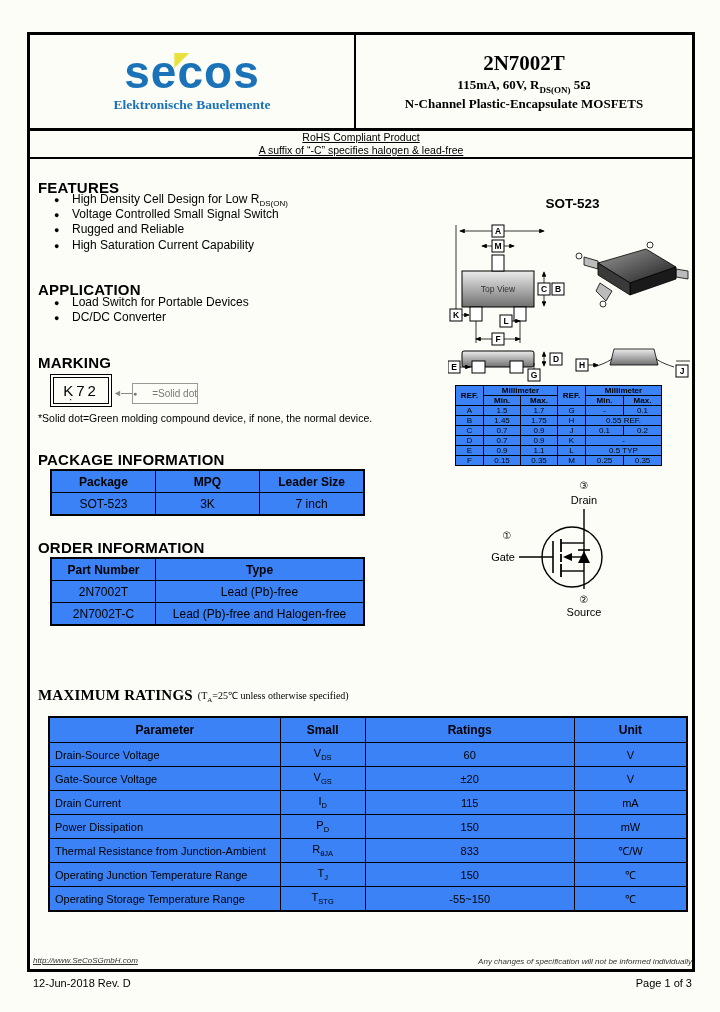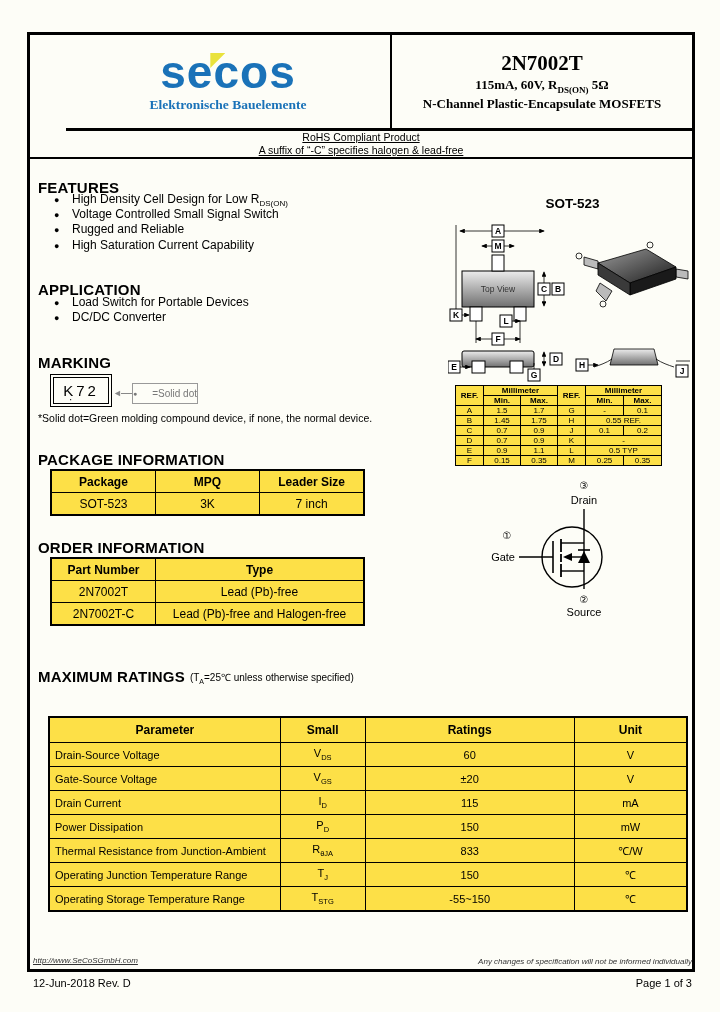--- a/index.html
+++ b/index.html
@@ -1,21 +1,21 @@
 <!DOCTYPE html>
 <html><head>
 <meta charset="utf-8">
 <style>
   html,body{margin:0;padding:0;background:#e8e8e4;}
   .page{position:relative;width:720px;height:1012px;background:#fdfdf7;overflow:hidden;
         font-family:"Liberation Sans",sans-serif;color:#000;}
   .abs{position:absolute;}
   
   #frame{position:absolute;left:27px;top:32px;width:668px;height:940px;border:3px solid #000;box-sizing:border-box;}
-  .hdr{position:absolute;left:0;top:0;right:0;height:93px;border-bottom:3px solid #000;display:flex;margin-left:36px;}
+  .hdr{position:absolute;left:0;top:0;right:0;height:93px;border-bottom:3px solid #000;display:flex;}
   .hdr-left{width:324px;border-right:2px solid #000;display:flex;flex-direction:column;align-items:center;justify-content:center;}
   .hdr-right{flex:1;text-align:center;display:flex;flex-direction:column;justify-content:center;gap:1px;
              font-family:"Liberation Serif",serif;}
   .logo-word{position:relative;font-weight:bold;font-size:46px;line-height:44px;letter-spacing:1px;}
   .logo-wedge{position:absolute;width:15px;height:15px;top:3px;left:50px;clip-path:polygon(0 100%,0 0,100% 0);}
   .logo-tagline{font-family:"Liberation Serif",serif;font-weight:bold;font-size:13.5px;margin-top:3px;}
   .prod-title{font-size:21px;font-weight:bold;}
   .prod-sub{font-size:13px;font-weight:bold;}
   .prod-sub sub,.prod-title sub{font-size:9px;}
   .rohs{position:absolute;left:0;top:96px;right:0;height:26px;border-bottom:2px solid #000;
@@ -31,21 +31,21 @@
   .mark-inner{width:100%;height:100%;border:1px solid #000;box-sizing:border-box;display:flex;align-items:center;justify-content:center;
               font-size:15px;letter-spacing:3px;position:relative;}
   .mark-dot{position:absolute;left:15px;bottom:-2px;font-size:10px;letter-spacing:0;}
   .arrow-glyph{position:absolute;left:113px;top:388px;font-size:9px;color:#888;}
   .arrow-line{position:absolute;left:121px;top:393px;width:11px;height:1px;background:#888;}
   .soliddot-box{position:absolute;left:132px;top:383px;width:66px;height:21px;border:1px solid #999;box-sizing:border-box;
                 color:#777;font-size:10px;display:flex;align-items:center;justify-content:space-between;gap:3px;background:#fdfdf7;}
   .soliddot-box .sm{font-size:7px;}
   .note{font-size:10.5px;}
   
-  table{border-collapse:collapse;background:#fde047;}
+  table{border-collapse:collapse;background:#3b82f6;}
   .ptable{width:315px;font-size:12px;text-align:center;border:2px solid #000;}
   .ptable th,.ptable td{border:1px solid #000;height:21px;padding:0 3px;}
   .ptable th{font-weight:bold;}
   .rtable{width:640px;border:2px solid #000;text-align:center;}
   .rtable th{border:1px solid #000;height:22px;font-size:12px;font-weight:bold;}
   .rtable td{border:1px solid #000;height:21px;font-size:11px;}
   .rtable td.param{text-align:left;padding-left:5px;}
   .rtable sub{font-size:7.5px;}
   .dtable{width:206px;border:1px solid #000;font-size:8px;text-align:center;table-layout:fixed;}
   .dtable th,.dtable td{border:1px solid #000;height:9px;padding:0;line-height:9px;}
@@ -378,21 +378,21 @@
     <line x1="97" y1="66" x2="97" y2="94" stroke="#000" stroke-width="1.4"></line>
     <polygon points="91,86 103,86 97,74" fill="#000"></polygon>
     <line x1="91" y1="73" x2="103" y2="73" stroke="#000" stroke-width="1.6"></line>
     <line x1="97" y1="94" x2="97" y2="112" stroke="#000" stroke-width="1.4"></line>
     <text x="28" y="84" class="mos-label" style="text-anchor:end;">Gate</text>
     <text x="20" y="62" class="mos-pin">①</text>
     <text x="97" y="126" class="mos-pin">②</text>
     <text x="97" y="139" class="mos-label">Source</text>
   </svg>
 
-  <div class="abs" style="left:38px;top:668px;display:flex;align-items:flex-end;gap:5px;">
+  <div class="abs" style="left:38px;top:687px;display:flex;align-items:center;gap:5px;font-family:Liberation Serif, serif;">
     <span class="h1">MAXIMUM RATINGS</span>
     <span style="font-size:10px;"><span>(T</span><sub style="font-size:7px;">A</sub><span>=25℃ unless otherwise specified)</span></span>
   </div>
   <table class="rtable abs" style="left:48px;top:716px;">
     <colgroup>
         <col style="width:232px">
         <col style="width:85px">
         <col style="width:210px">
         <col style="width:113px">
       </colgroup>

